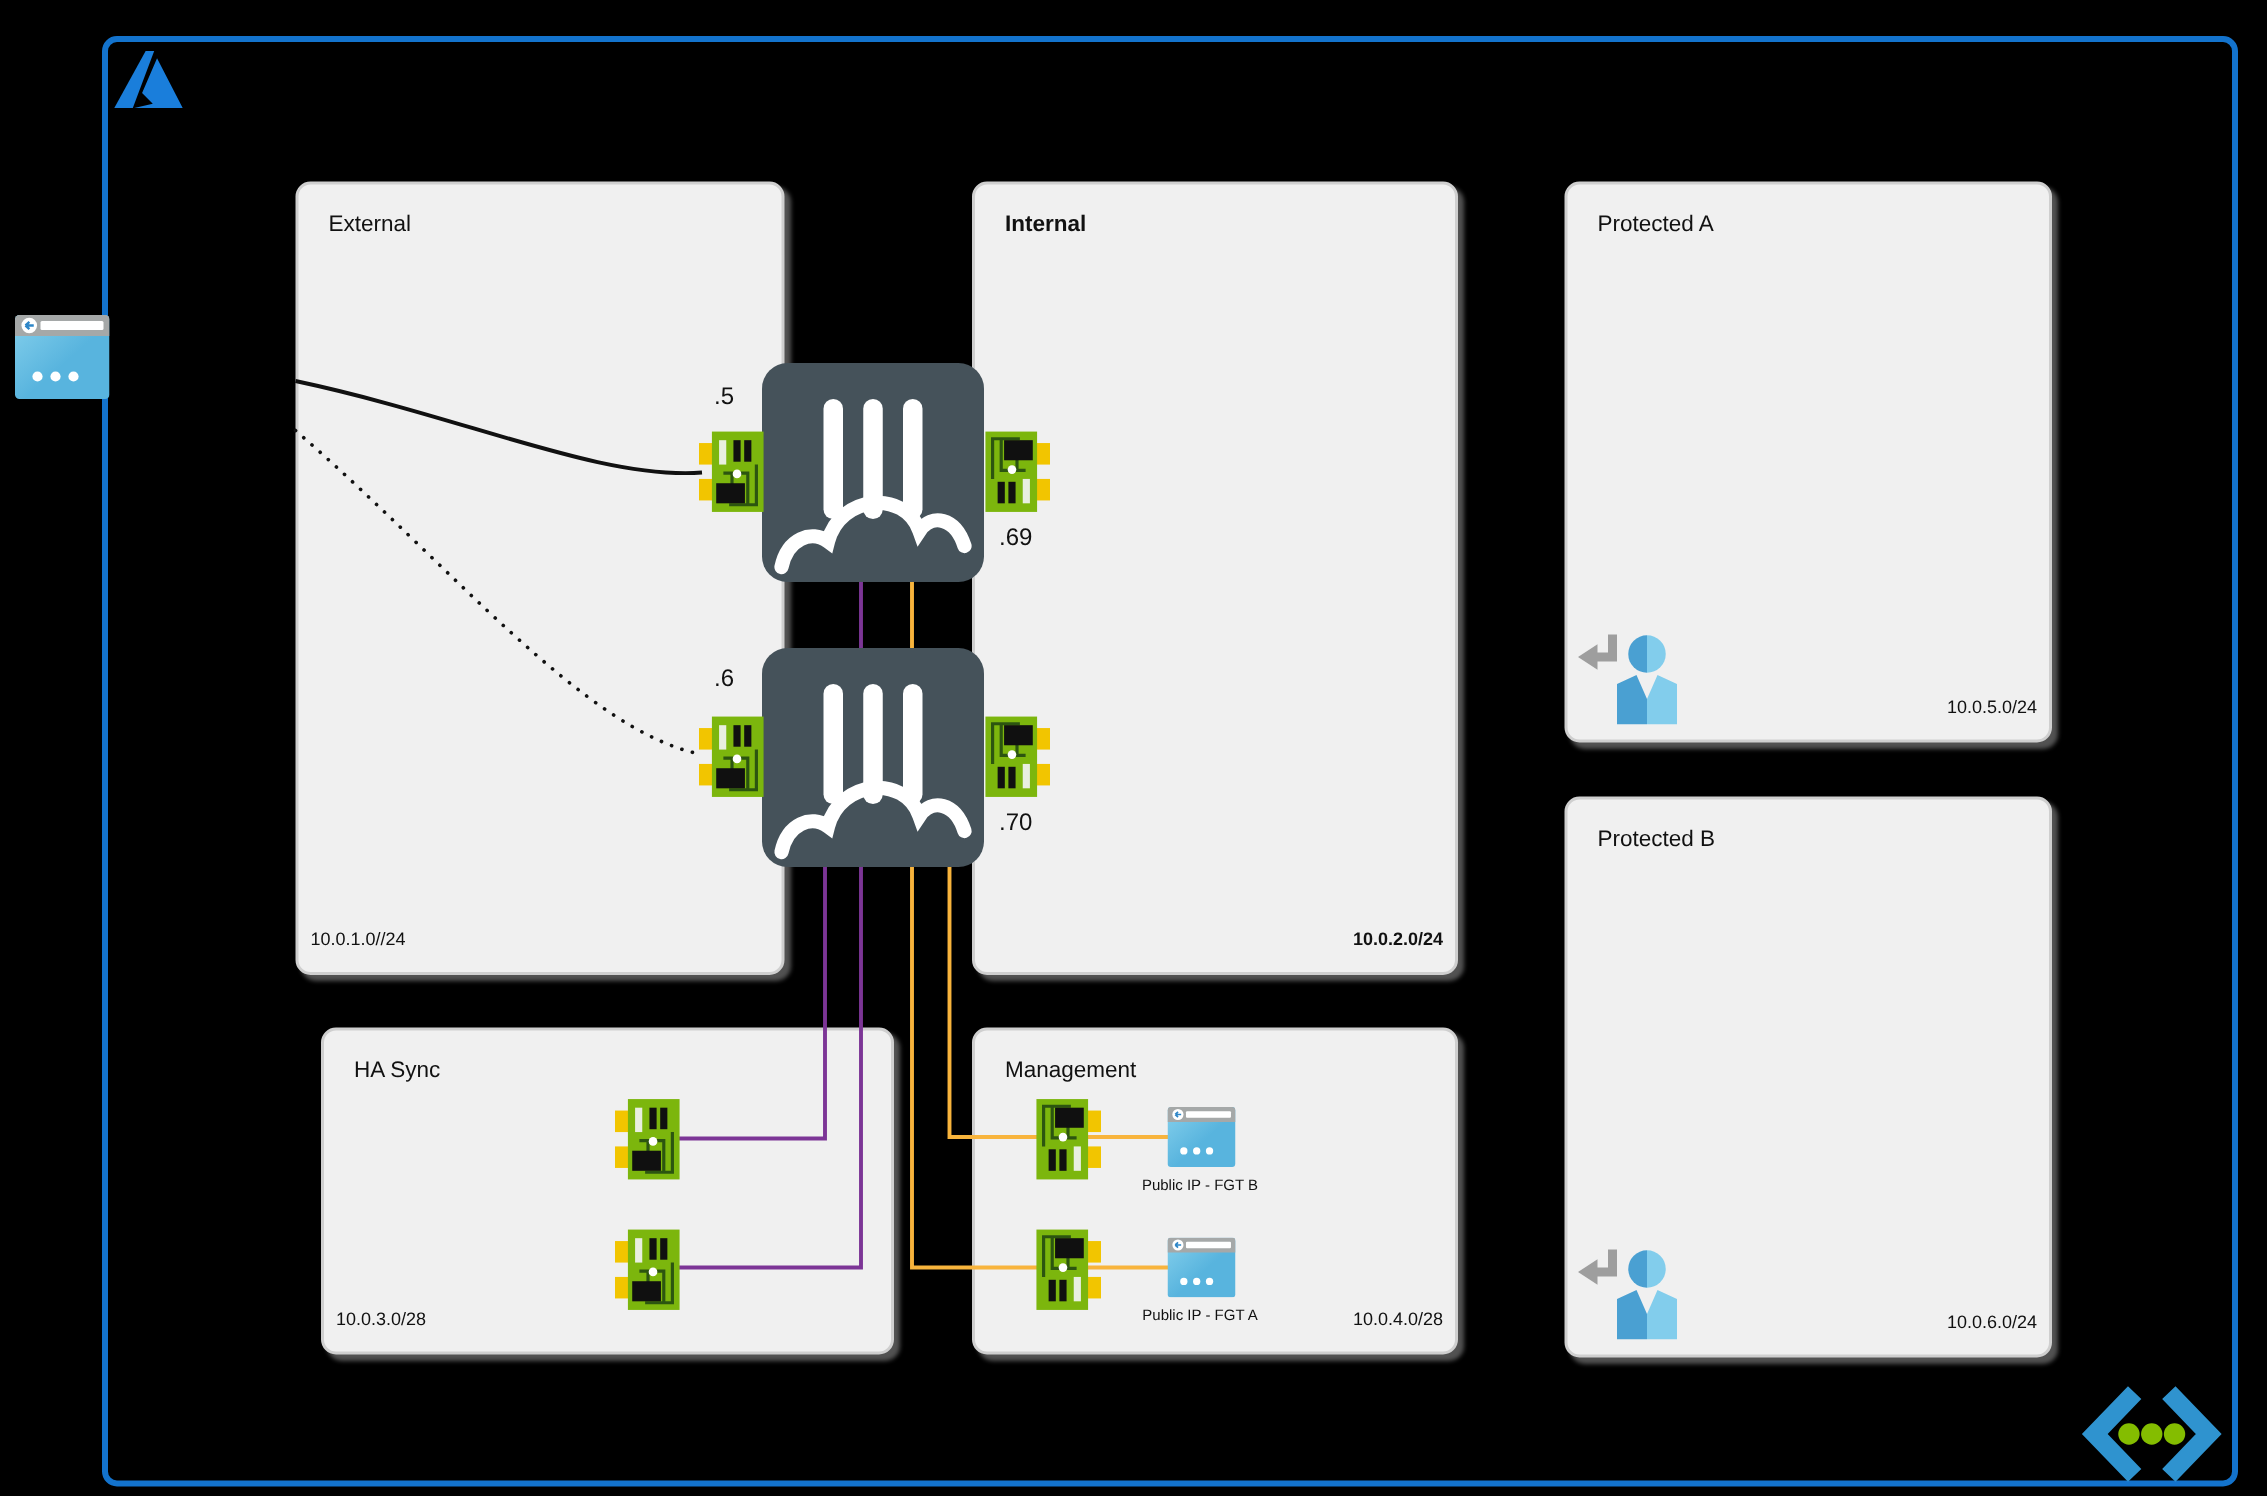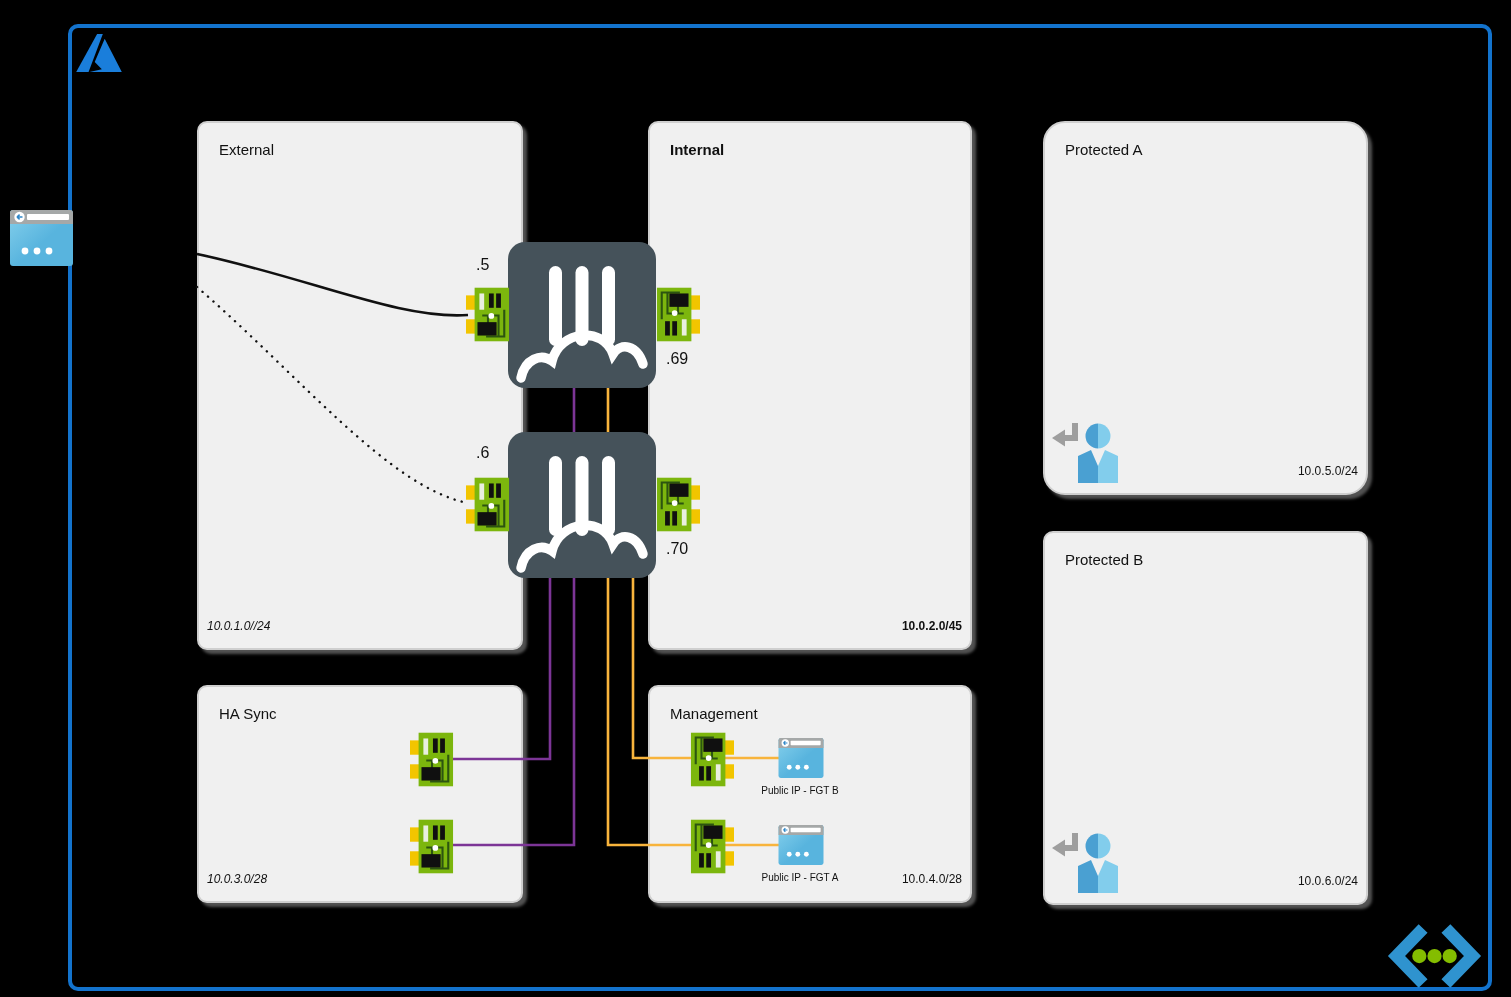--- a/index.html
+++ b/index.html
@@ -10,27 +10,27 @@
   #frame{
     position:absolute;left:68px;top:10px;width:1424px;height:967px;
     border:4px solid #1373cd;border-radius:10px;box-sizing:border-box;z-index:0;
   }
   .box{
     position:absolute;background:#f0f0f0;border:2px solid #cfcfcf;border-radius:10px;
     box-shadow:4px 4px 3px rgba(150,150,150,.55);box-sizing:border-box;z-index:1;
   }
   .box .title{position:absolute;left:20px;top:18px;font-size:15px;color:#111;}
   .box .subnet{position:absolute;bottom:15px;font-size:12px;color:#111;}
-  .subnet.bl{left:8px;font-style:italic;}
+  .subnet.bl{left:8px;}
   .subnet.br{right:8px;}
   #box-external{left:197px;top:107px;width:326px;height:529px;}
   #box-internal{left:648px;top:107px;width:324px;height:529px;font-weight:bold;}
-  #box-protected-a{left:1043px;top:107px;width:325px;height:374px;border-radius:22px;}
+  #box-protected-a{left:1043px;top:107px;width:325px;height:374px;}
   #box-protected-b{left:1043px;top:517px;width:325px;height:374px;text-decoration:underline;}
-  #box-ha-sync{left:197px;top:671px;width:326px;height:218px;}
+  #box-ha-sync{left:214px;top:671px;width:382px;height:218px;}
   #box-management{left:648px;top:671px;width:324px;height:218px;}
   #lines{position:absolute;left:0;top:0;z-index:2;pointer-events:none;}
   .icon{position:absolute;z-index:3;}
   .iplabel{position:absolute;z-index:4;font-size:16px;color:#111;}
   .pip-label{position:absolute;z-index:4;font-size:10px;color:#111;width:120px;text-align:center;}
   .rot180{transform:rotate(180deg);}
 </style>
 </head>
 <body>
 
@@ -104,21 +104,21 @@
 
 <div id="stage">
   <div id="frame"></div>
 
   <div class="box" id="box-external">
     <span class="title">External</span>
     <span class="subnet bl">10.0.1.0//24</span>
   </div>
   <div class="box" id="box-internal">
     <span class="title">Internal</span>
-    <span class="subnet br">10.0.2.0/45</span>
+    <span class="subnet br">10.0.2.0/24</span>
   </div>
   <div class="box" id="box-protected-a">
     <span class="title">Protected A</span>
     <span class="subnet br">10.0.5.0/24</span>
   </div>
   <div class="box" id="box-protected-b">
     <span class="title">Protected B</span>
     <span class="subnet br">10.0.6.0/24</span>
   </div>
   <div class="box" id="box-ha-sync">

